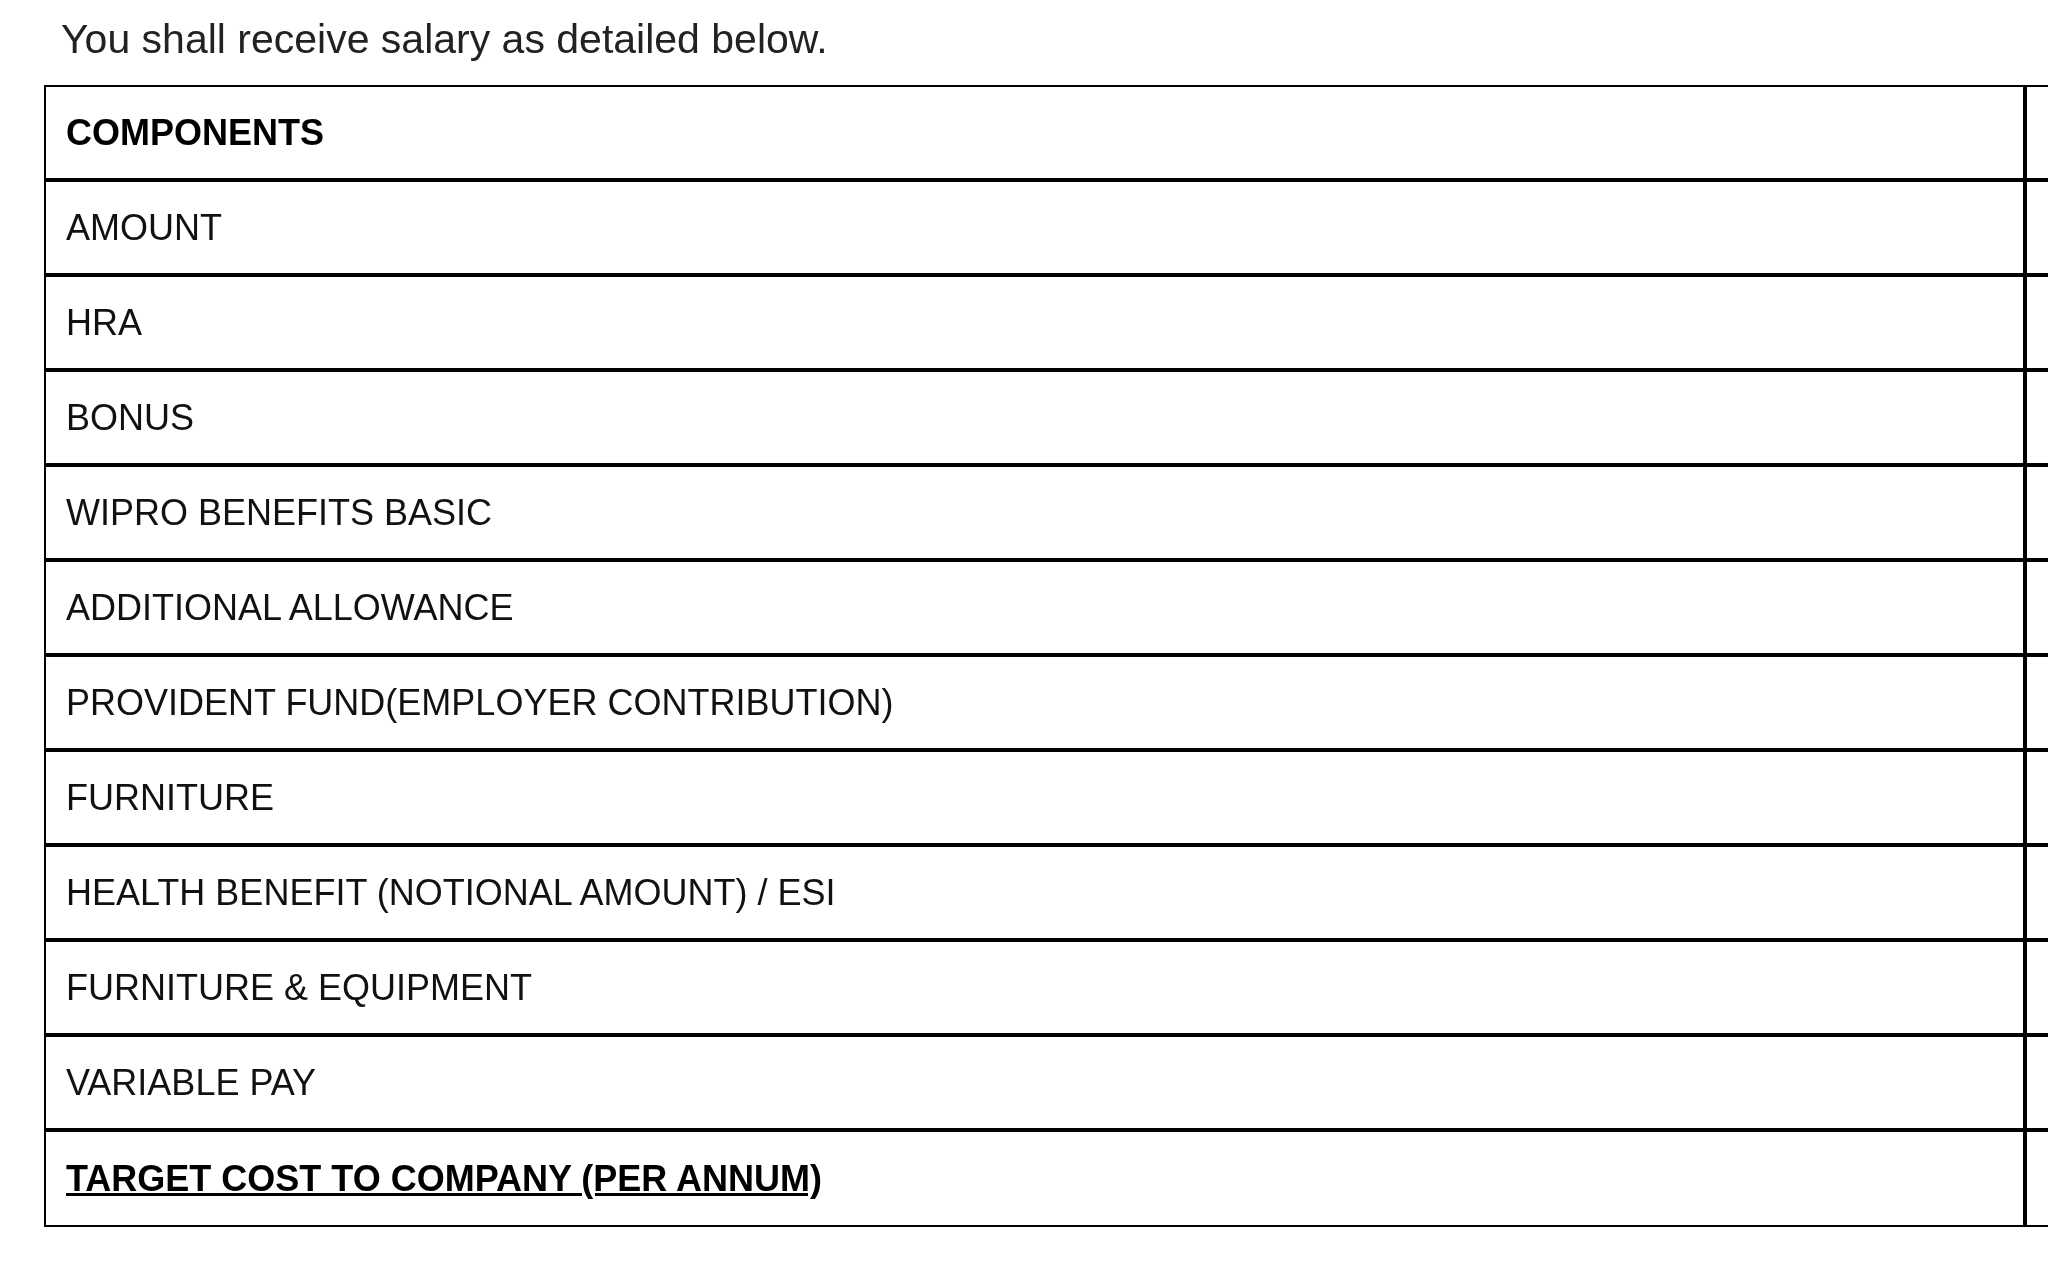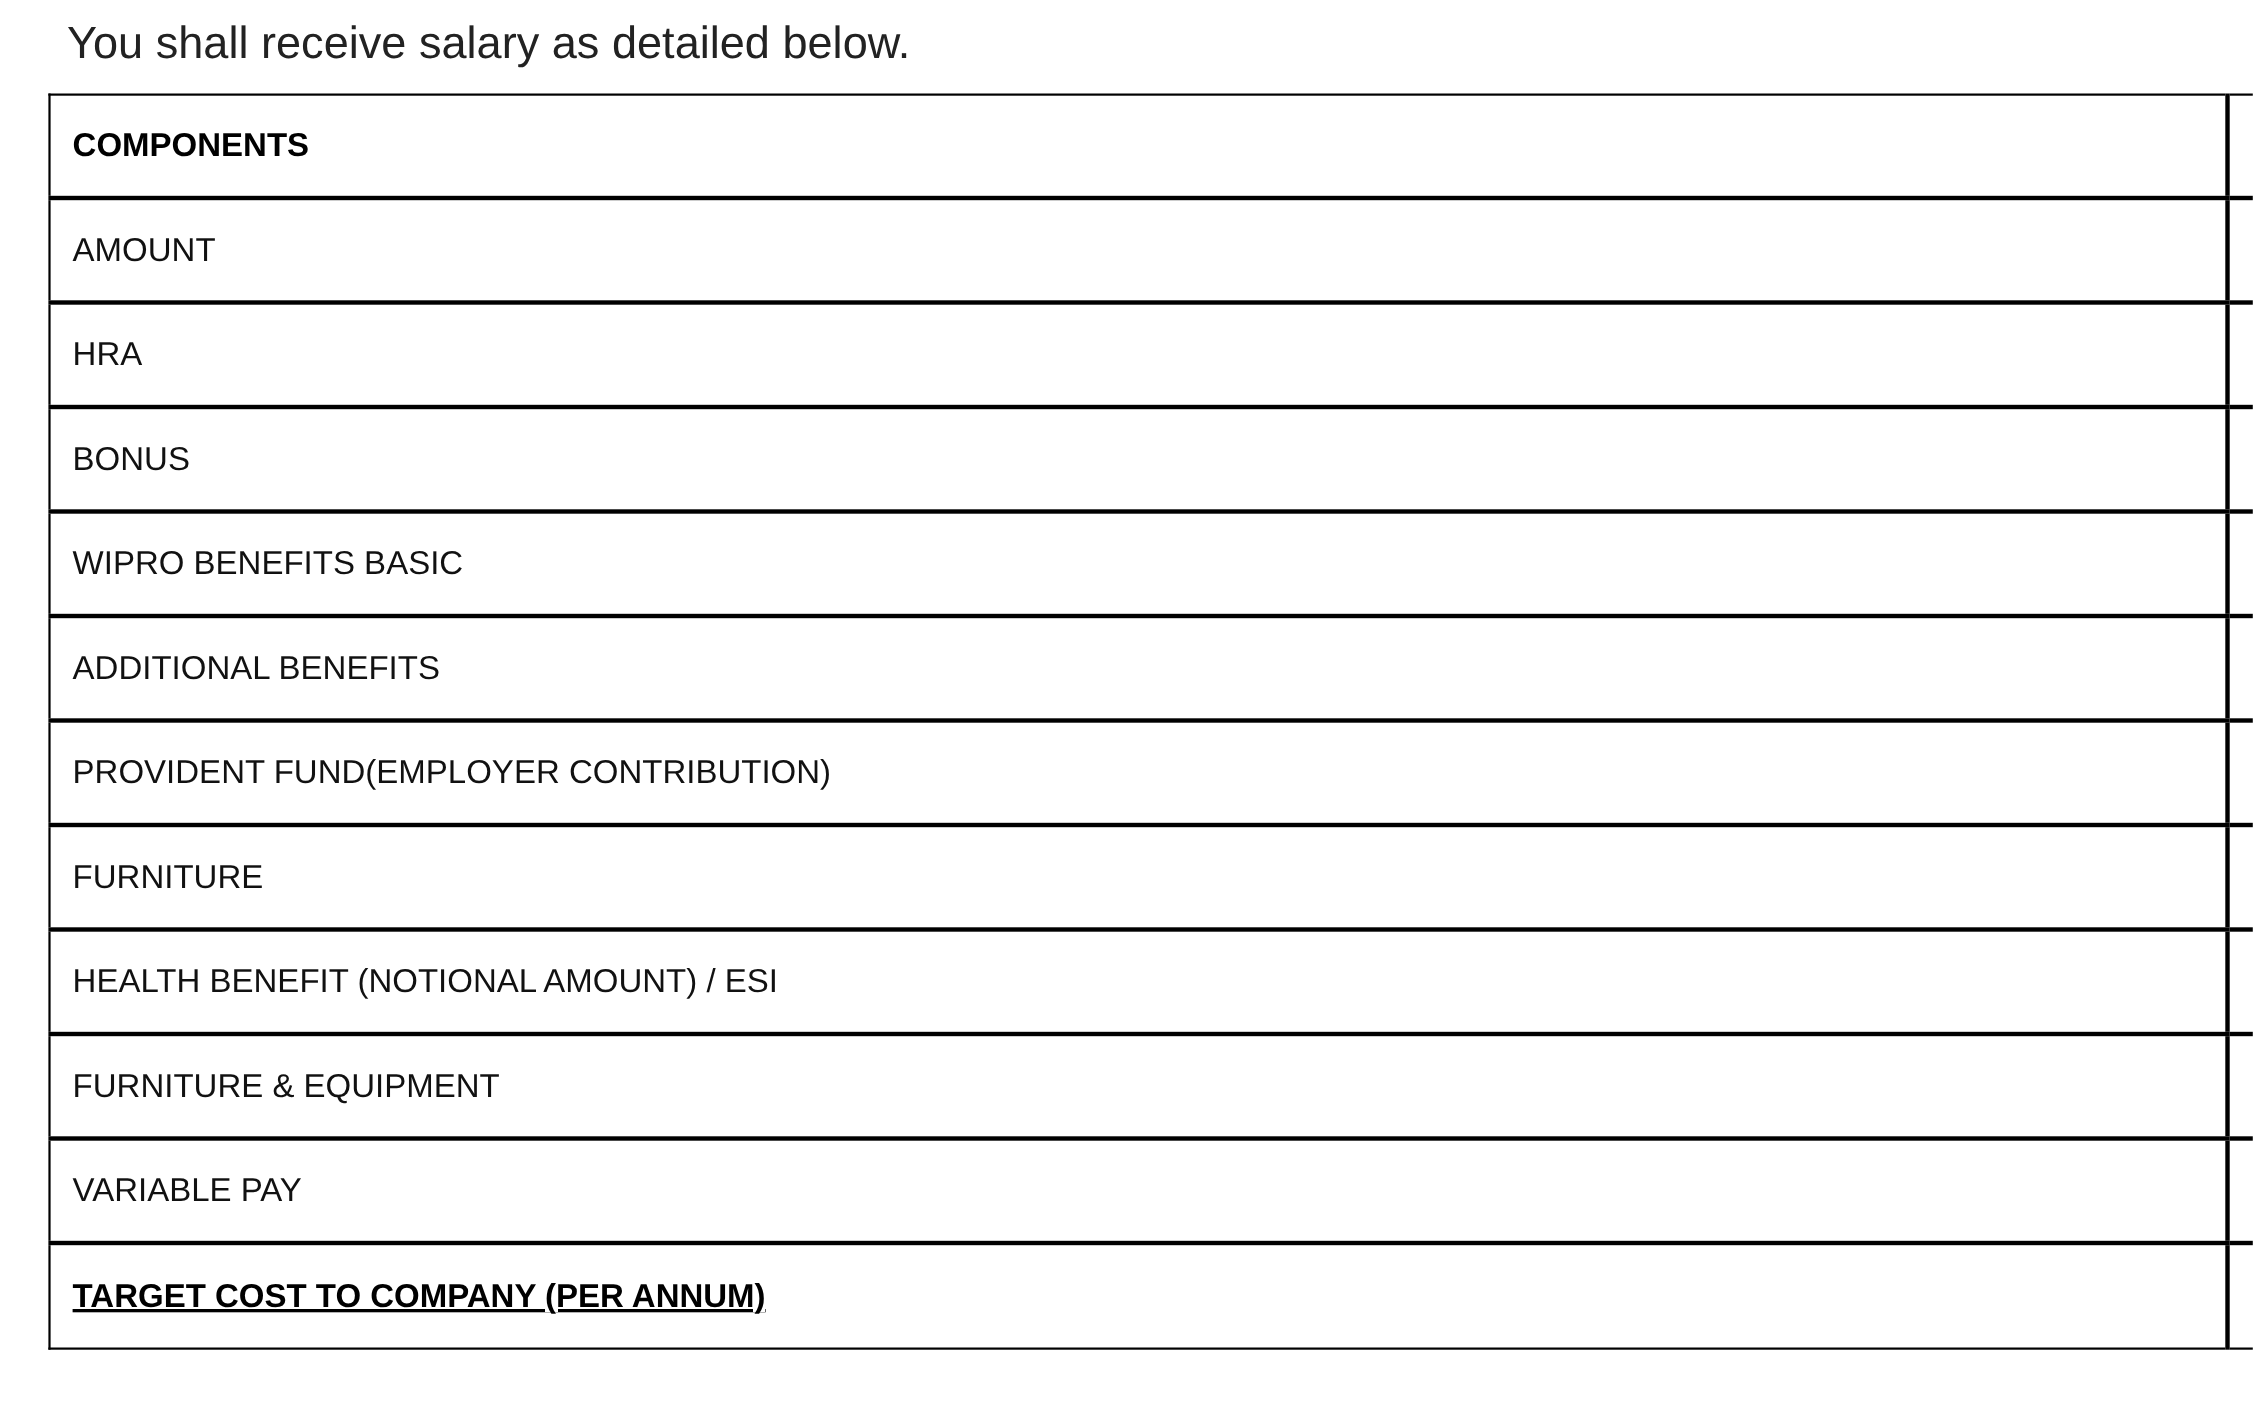--- a/index.html
+++ b/index.html
@@ -35,21 +35,21 @@
       border-top: 2px solid #000;
       border-left: 2px solid #000;
       border-bottom: 2px solid #000;
     }
     .salary-table col.c1 { width: 1980px; }
     .salary-table col.c2 { width: 50px; }
     .salary-table td {
       height: 91px;
       padding: 0 0 0 20px;
       border-bottom: 4px solid #000;
-      font-size: 30px;
+      font-size: 36px;
       color: #111111;
       white-space: nowrap;
       overflow: hidden;
       vertical-align: middle;
     }
     .salary-table tr:last-child td {
       border-bottom: none;
       height: 93px;
       text-decoration: underline;
     }
@@ -87,21 +87,21 @@
     </tr>
     <tr>
       <td class="label-cell">BONUS</td>
       <td class="value-cell"></td>
     </tr>
     <tr>
       <td class="label-cell">WIPRO BENEFITS BASIC</td>
       <td class="value-cell"></td>
     </tr>
     <tr>
-      <td class="label-cell">ADDITIONAL BENEFITS</td>
+      <td class="label-cell">ADDITIONAL ALLOWANCE</td>
       <td class="value-cell"></td>
     </tr>
     <tr>
       <td class="label-cell">PROVIDENT FUND(EMPLOYER CONTRIBUTION)</td>
       <td class="value-cell"></td>
     </tr>
     <tr>
       <td class="label-cell">FURNITURE</td>
       <td class="value-cell"></td>
     </tr>

